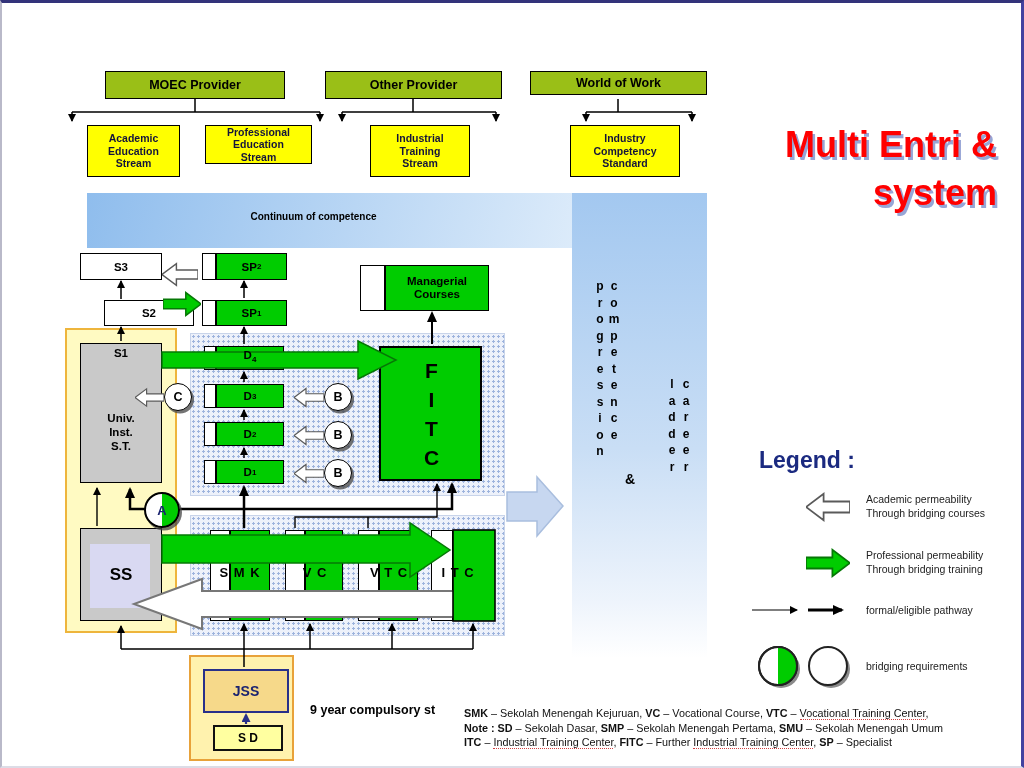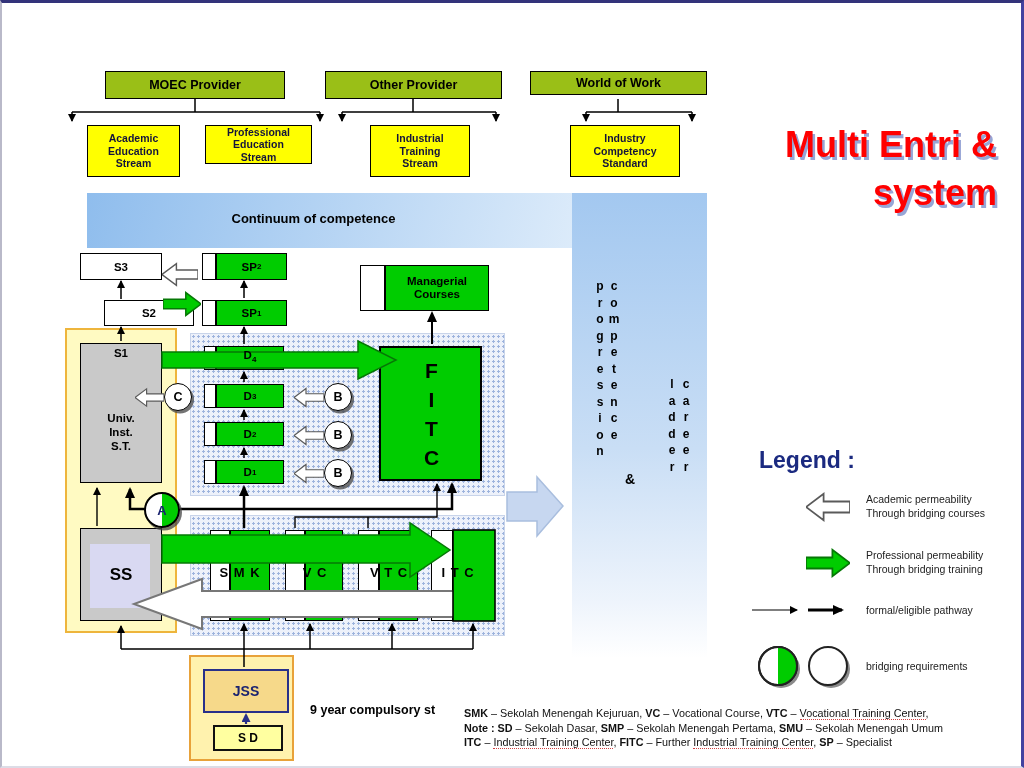--- a/index.html
+++ b/index.html
@@ -30,21 +30,21 @@
   sub{font-size:8px;}
   svg .arr-white{fill:#fff;stroke:#5a5a5a;stroke-width:1.6;}
   svg .arr-green{fill:#00cc00;stroke:#067806;stroke-width:1.6;}
 </style>
 </head>
 <body>
 
 <div class="slide">
 
   <div class="abs band" style="left:85px;top:190px;width:485px;height:55px;"></div>
-  <div class="lbl" style="left:85px;top:208px;width:453px;font-size:13px;z-index:3;">Continuum of competence</div>
+  <div class="lbl" style="left:85px;top:208px;width:453px;font-size:10px;z-index:3;">Continuum of competence</div>
   <div class="abs rpanel" style="left:570px;top:190px;width:135px;height:465px;"></div>
   <div class="abs vtext axis" style="left:591px;top:276px;height:372px;z-index:3;">competence progression</div>
   <div class="abs vtext axis" style="left:663px;top:374px;height:245px;z-index:3;">career ladder</div>
   <div class="lbl" style="left:618px;top:468px;width:20px;font-size:14px;z-index:3;">&amp;</div>
 
   <div class="abs box provider" style="left:103px;top:68px;width:180px;height:28px;">MOEC Provider</div>
   <div class="abs box provider" style="left:323px;top:68px;width:177px;height:28px;">Other Provider</div>
   <div class="abs box provider" style="left:528px;top:68px;width:177px;height:24px;">World of Work</div>
   <div class="abs box stream pre" style="left:85px;top:122px;width:93px;height:52px;">Academic
 Education

